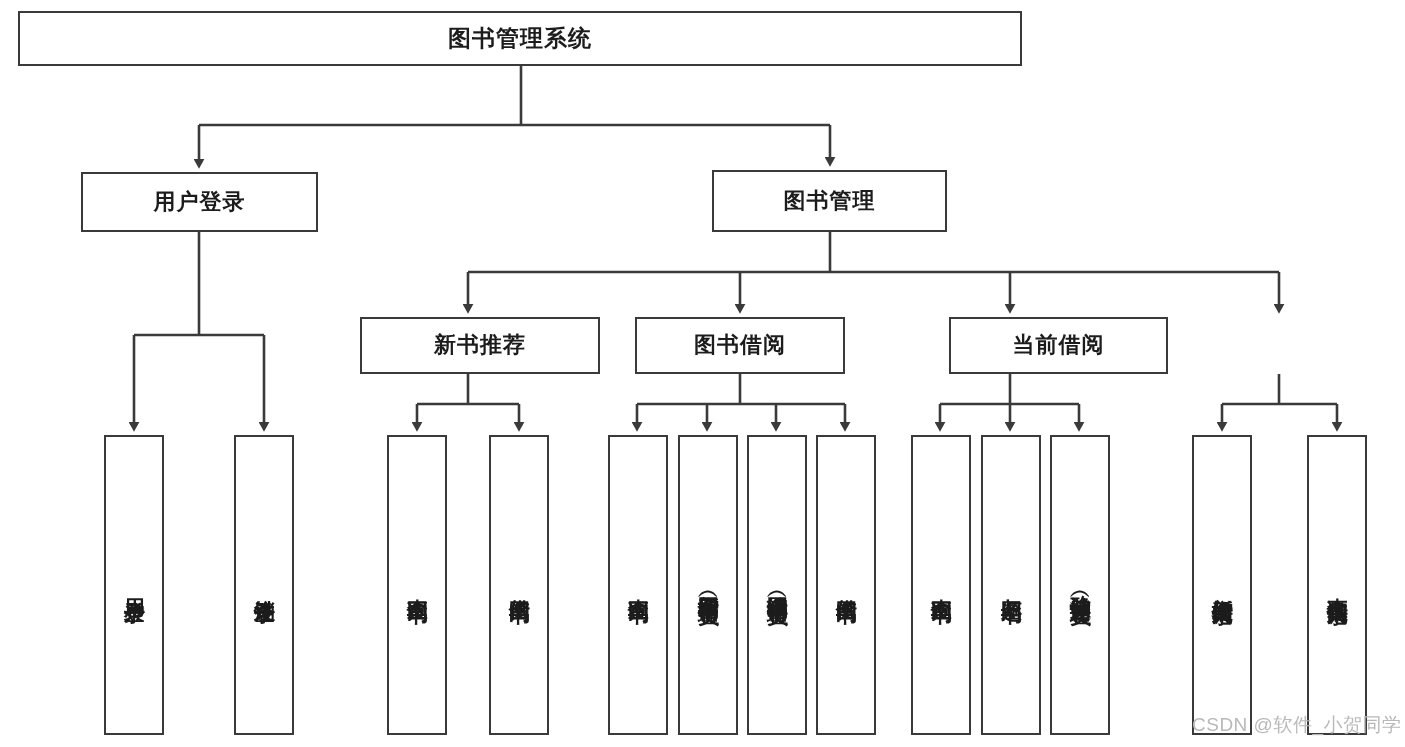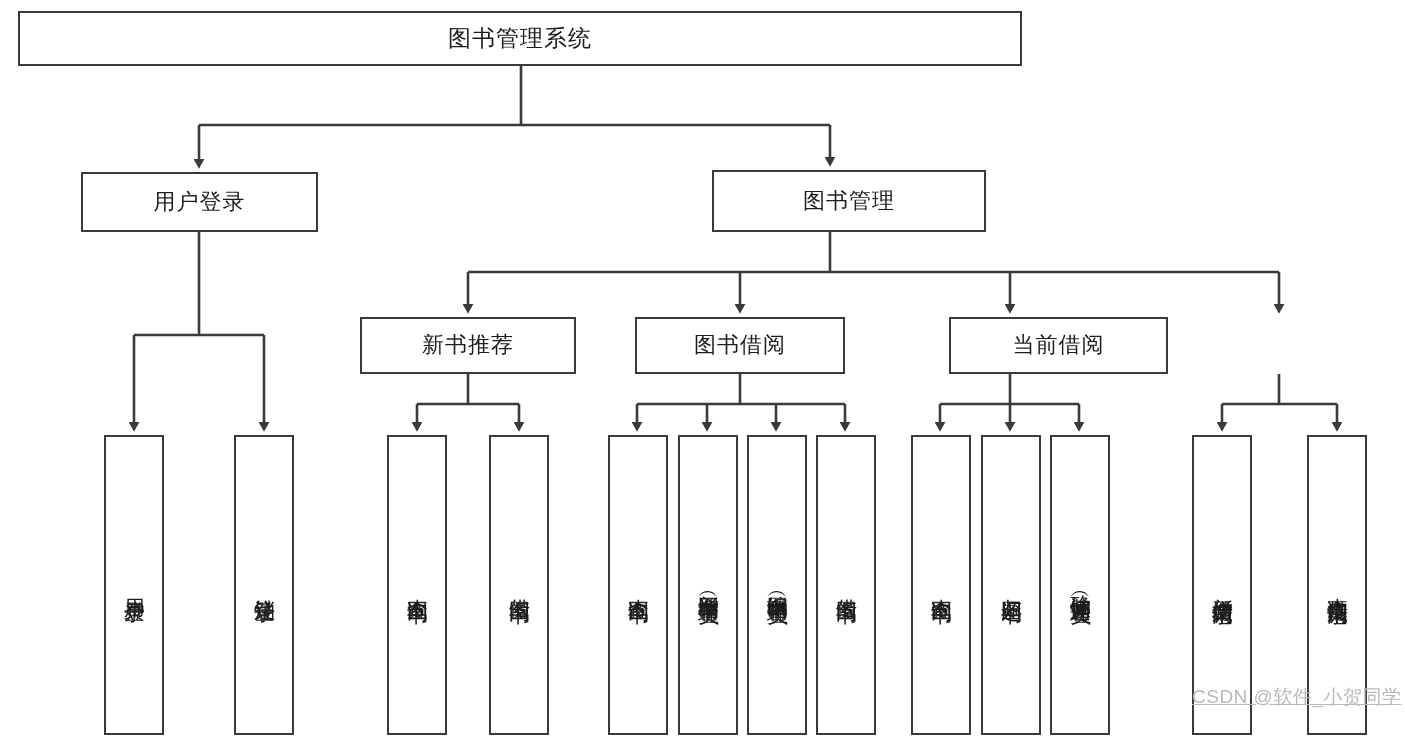--- a/index.html
+++ b/index.html
@@ -29,20 +29,21 @@
   .node {
     position: absolute;
     box-sizing: border-box;
     background: #ffffff;
     border: 2.5px solid #3a3a3a;
     display: flex;
     align-items: center;
     justify-content: center;
     color: #1c1c1c;
     z-index: 2;
+    font-weight: bold;
   }
   .node.h {
     
     font-size: 22px;
     letter-spacing: 1px;
     line-height: 1.2;
     text-align: center;
   }
   .node.v {
     
@@ -60,27 +61,26 @@
     writing-mode: vertical-rl;
     text-orientation: upright;
     white-space: nowrap;
   }
   #root-node {
     font-size: 23px;
   }
   #watermark {
     position: absolute;
     left: 1192px;
-    top: 684px;
+    top: 712px;
     font-size: 19px;
     color: #b9b9b9;
     white-space: nowrap;
     z-index: 5;
     letter-spacing: 0.5px;
-    text-decoration: underline;
   }
 </style>
 </head>
 <body>
 
 <div id="canvas">
 
   <svg id="wires" viewBox="0 0 1405 747">
     <defs>
       <marker id="arrow" markerWidth="10" markerHeight="11" refX="1.2" refY="5.5" orient="auto" markerUnits="userSpaceOnUse">
@@ -135,25 +135,25 @@
   </svg>
 
   <div class="node h" id="root-node" style="left:18px; top:11px; width:1004px; height:55px;">
     <span>图书管理系统</span>
   </div>
 
   <div class="node h" style="left:81px; top:172px; width:237px; height:60px;">
     <span>用户登录</span>
   </div>
 
-  <div class="node h" style="left:712px; top:170px; width:274px; height:62px;">
+  <div class="node h" style="left:712px; top:170px; width:235px; height:62px;">
     <span>图书管理</span>
   </div>
 
-  <div class="node h" style="left:360px; top:317px; width:216px; height:57px;">
+  <div class="node h" style="left:360px; top:317px; width:240px; height:57px;">
     <span>新书推荐</span>
   </div>
 
   <div class="node h" style="left:635px; top:317px; width:210px; height:57px;">
     <span>图书借阅</span>
   </div>
 
   <div class="node h" style="left:901px; top:317px; width:219px; height:57px;margin-left:48px;">
     <span>当前借阅</span>
   </div>

